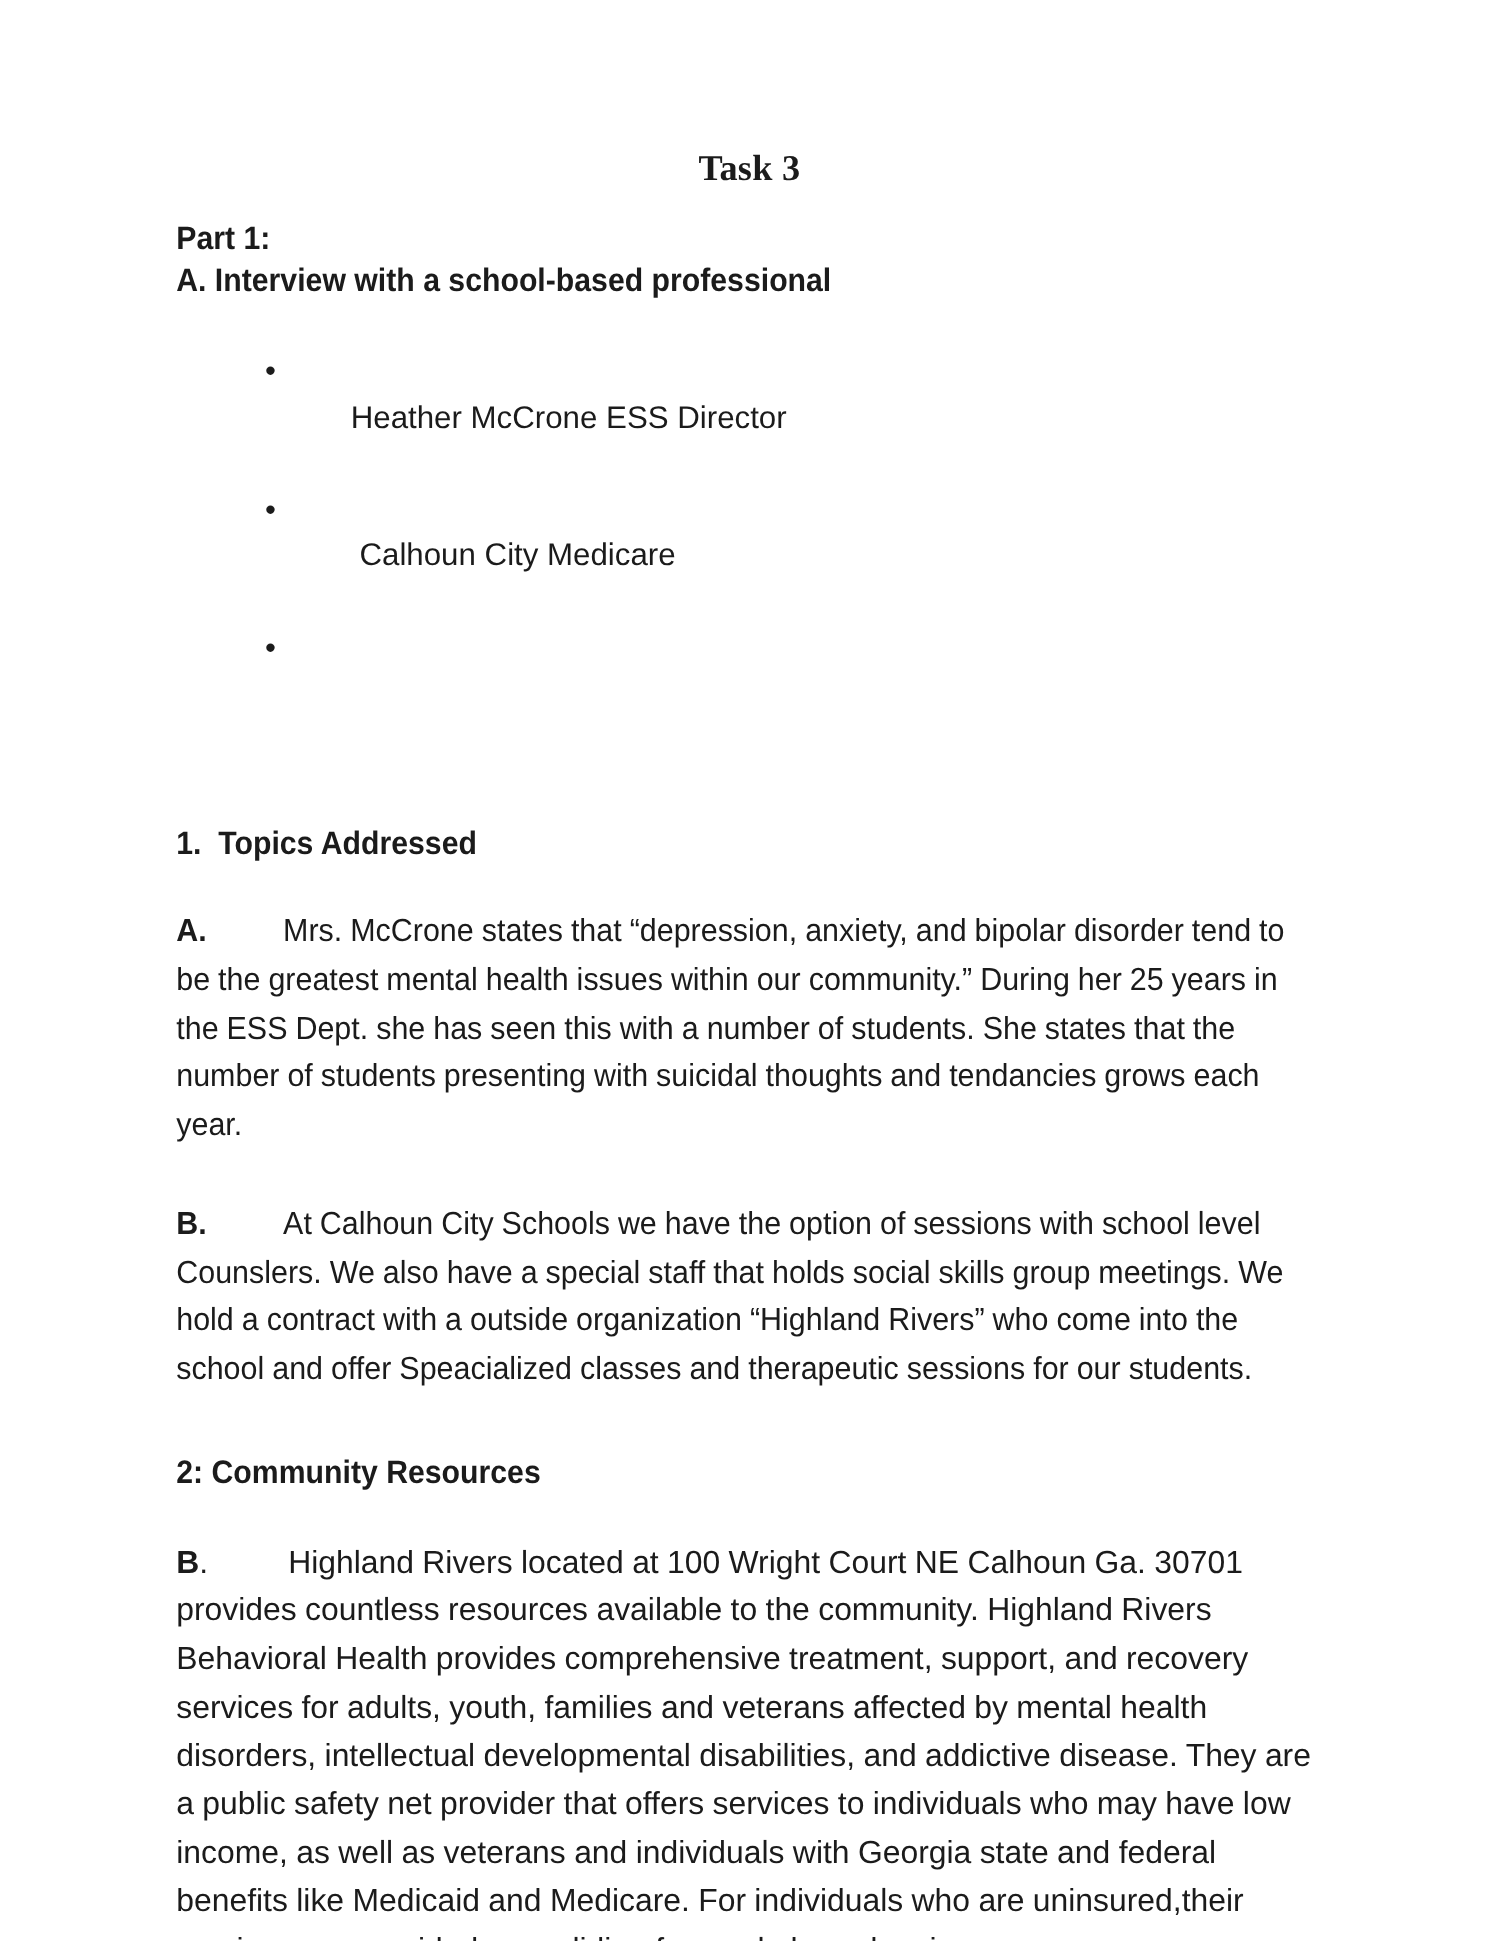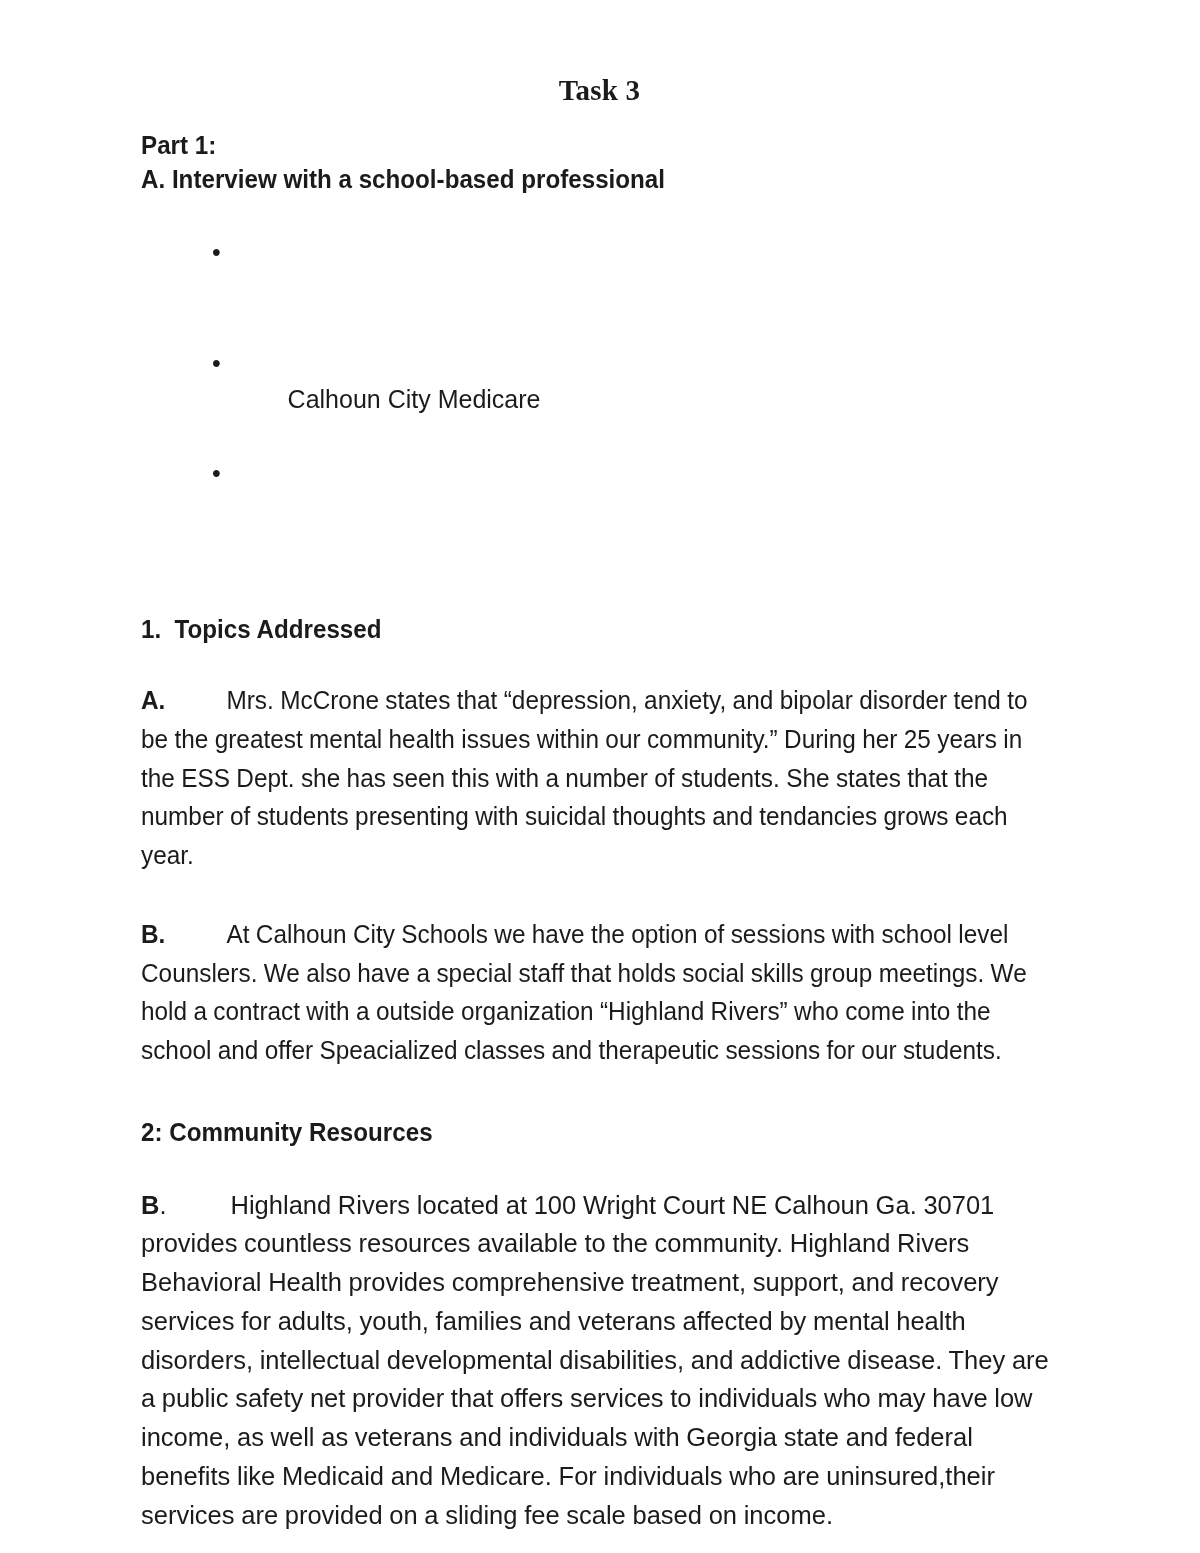--- a/index.html
+++ b/index.html
@@ -24,21 +24,21 @@
     width: 917px;
   }
 
   
   .doc-title {
     font-family: "Liberation Serif", "DejaVu Serif", serif;
     font-weight: bold;
     font-size: 29px;
     text-align: center;
     margin: 0;
-    padding-top: 75px;
+    padding-top: 120px;
     letter-spacing: 0.2px;
     line-height: 1.1;
   }
 
   
   .narrow {
     font-family: "Liberation Sans", sans-serif;
     font-stretch: condensed;
     transform: scaleX(0.93);
     transform-origin: left center;
@@ -117,21 +117,21 @@
   <div class="content">
 
     <h1 class="doc-title">Task 3</h1>
 
     <div class="heading part1 narrow">Part 1:</div>
 
     <div class="heading narrow">A. Interview with a school-based professional</div>
 
     <ul class="bullets">
       <li class="tight">
-        <span class="bullet-dot">•</span>
+        <span class="bullet-dot">•</span><span>Heather McCrone ESS Director</span>
       </li>
       <li>
         <span class="bullet-dot">•</span><span>Calhoun City Medicare</span>
       </li>
       <li>
         <span class="bullet-dot">•</span>
       </li>
     </ul>
 
     <div class="heading topics narrow">1.  Topics Addressed</div>

